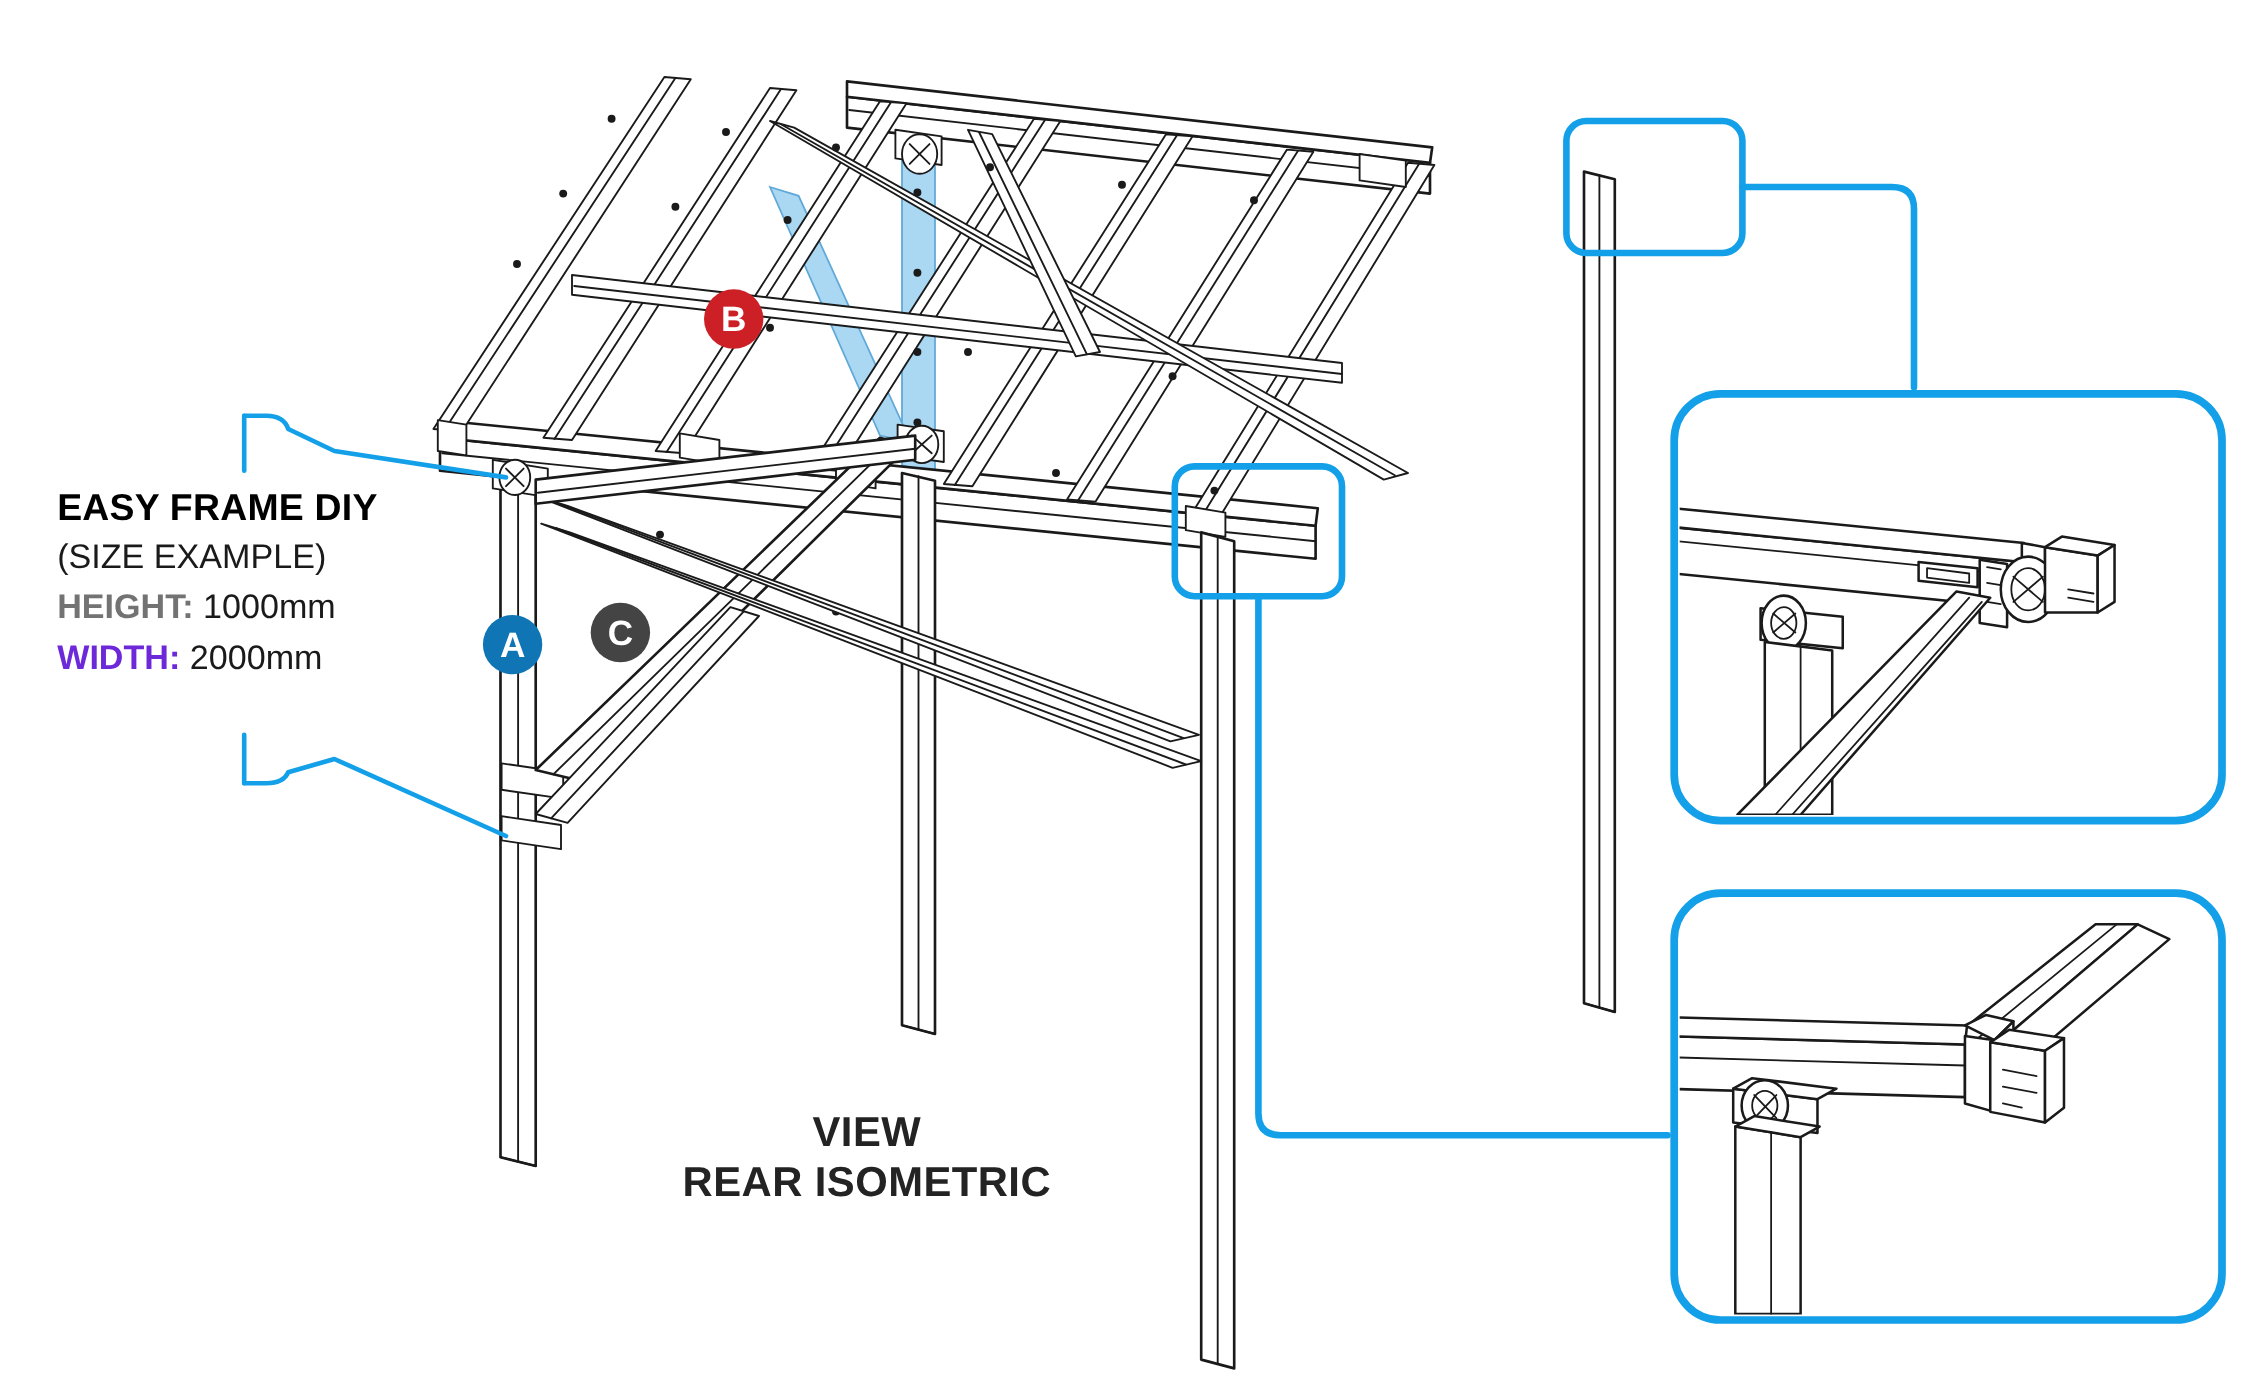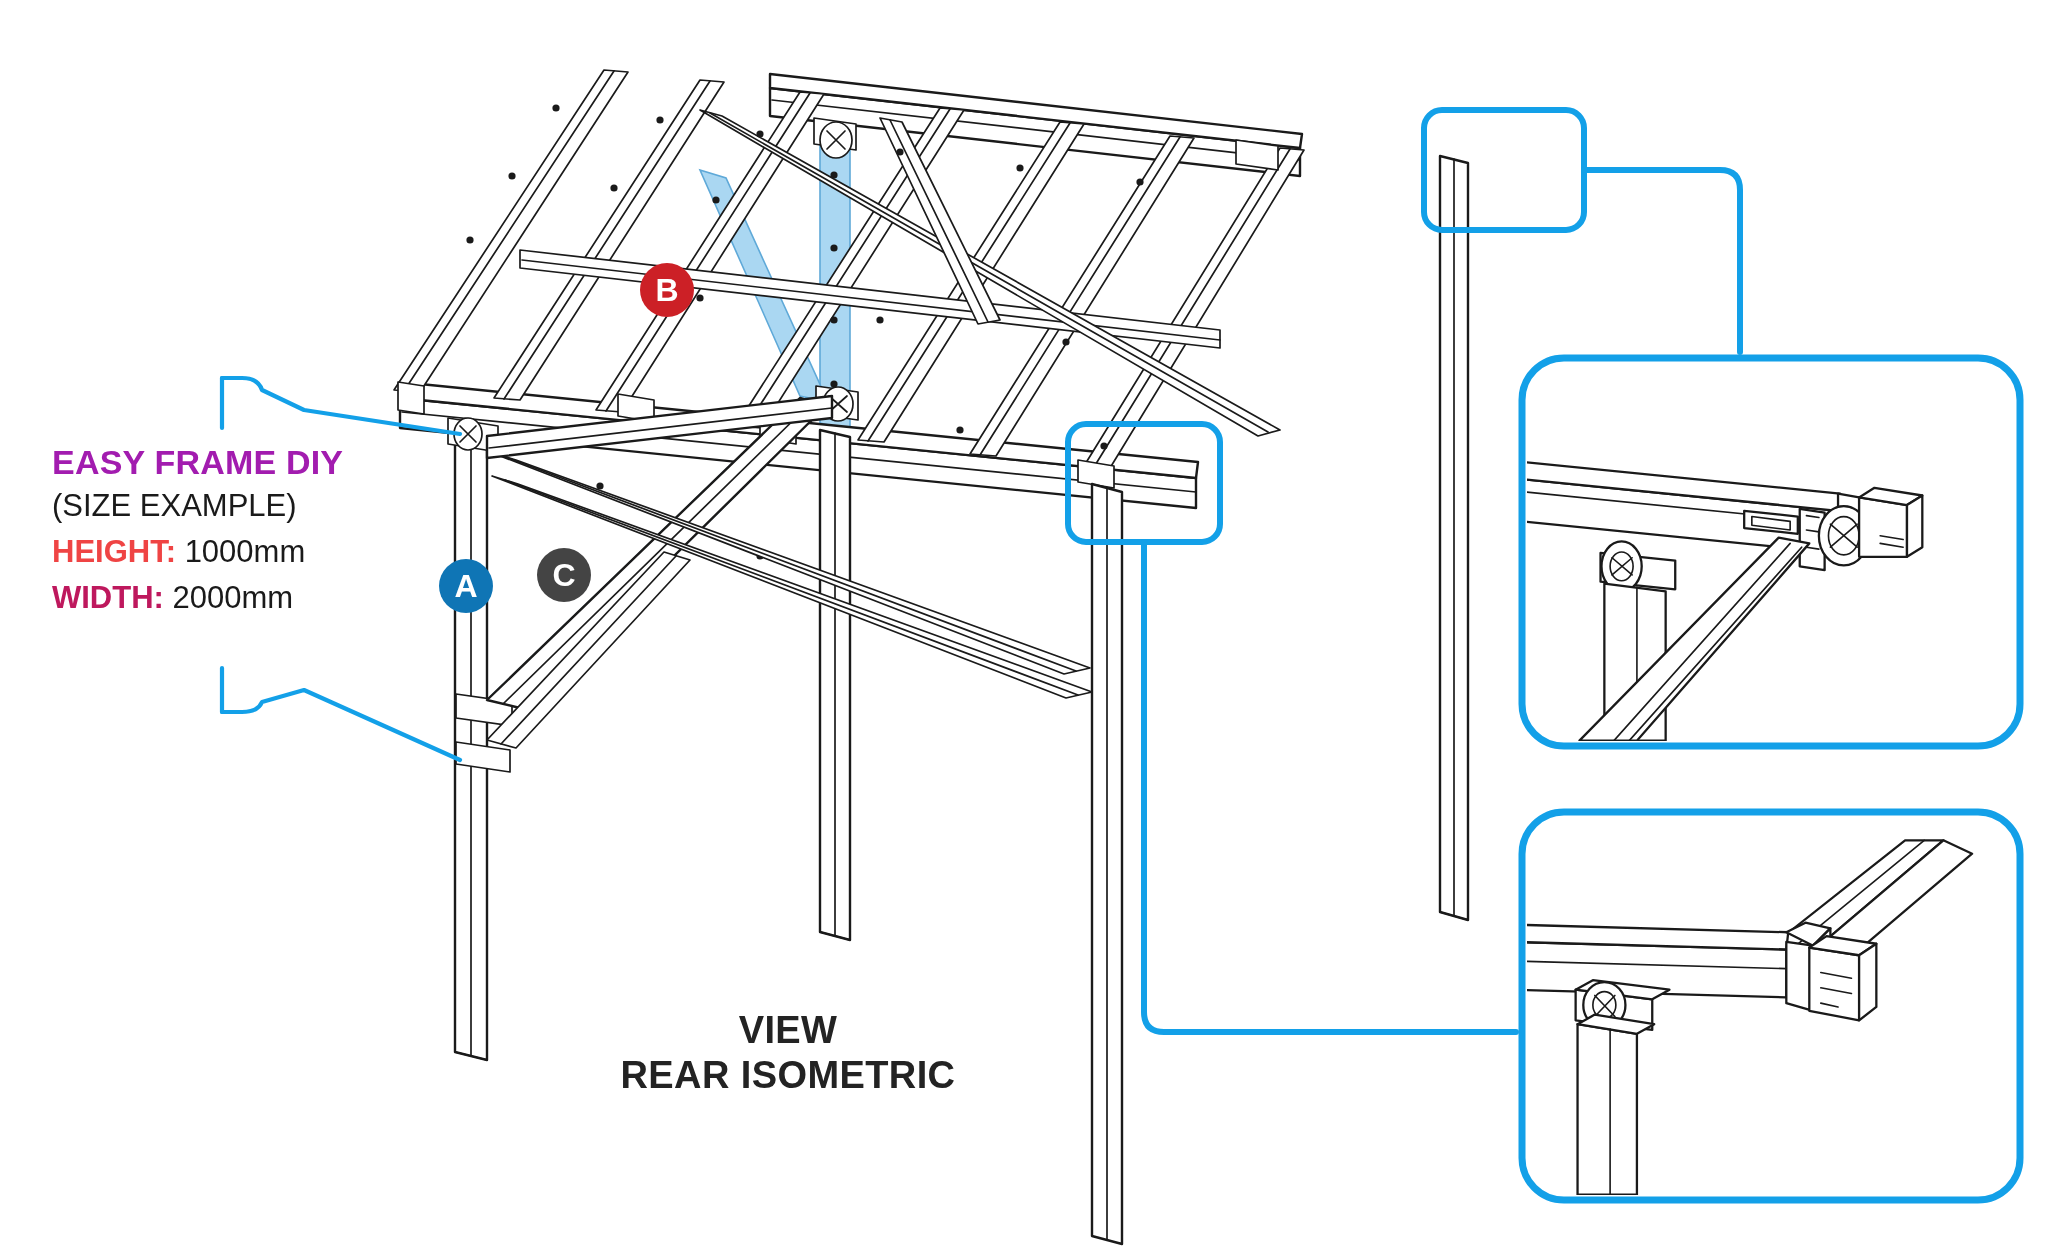--- a/index.html
+++ b/index.html
@@ -4,27 +4,27 @@
 <style>
   html,body{margin:0;padding:0;background:#ffffff;}
   body{width:2048px;height:1259px;position:relative;overflow:hidden;
        font-family:"Liberation Sans","DejaVu Sans",sans-serif;}
 
   #stage{position:absolute;left:0;top:0;width:2048px;height:1259px;}
   #stage svg{position:absolute;left:0;top:0;}
 
   
   .spec-block{position:absolute;left:52px;top:440px;width:430px;}
-  .spec-title{font-size:34px;font-weight:bold;color:#a21caf;letter-spacing:.2px;
+  .spec-title{font-size:34px;font-weight:bold;color:#000000;letter-spacing:.2px;
               line-height:1.32;white-space:nowrap;}
   .spec-sub{font-size:31px;color:#1a1a1a;line-height:1.38;white-space:nowrap;}
   .spec-row{font-size:31px;color:#1a1a1a;line-height:1.42;white-space:nowrap;margin-top:2px;}
   .spec-key{font-weight:bold;}
-  .k-height{color:#ef4444;}
-  .k-width{color:#be185d;}
+  .k-height{color:#737373;}
+  .k-width{color:#6d28d9;}
 
   
   .view-caption{position:absolute;left:588px;top:1008px;width:400px;text-align:center;
       font-size:38px;font-weight:bold;color:#232323;line-height:1.18;letter-spacing:.4px;}
 
   
   .badge{position:absolute;width:54px;height:54px;border-radius:50%;
          display:flex;align-items:center;justify-content:center;
          color:#fff;font-size:32px;font-weight:bold;line-height:1;
          font-family:"Liberation Sans",sans-serif;}

